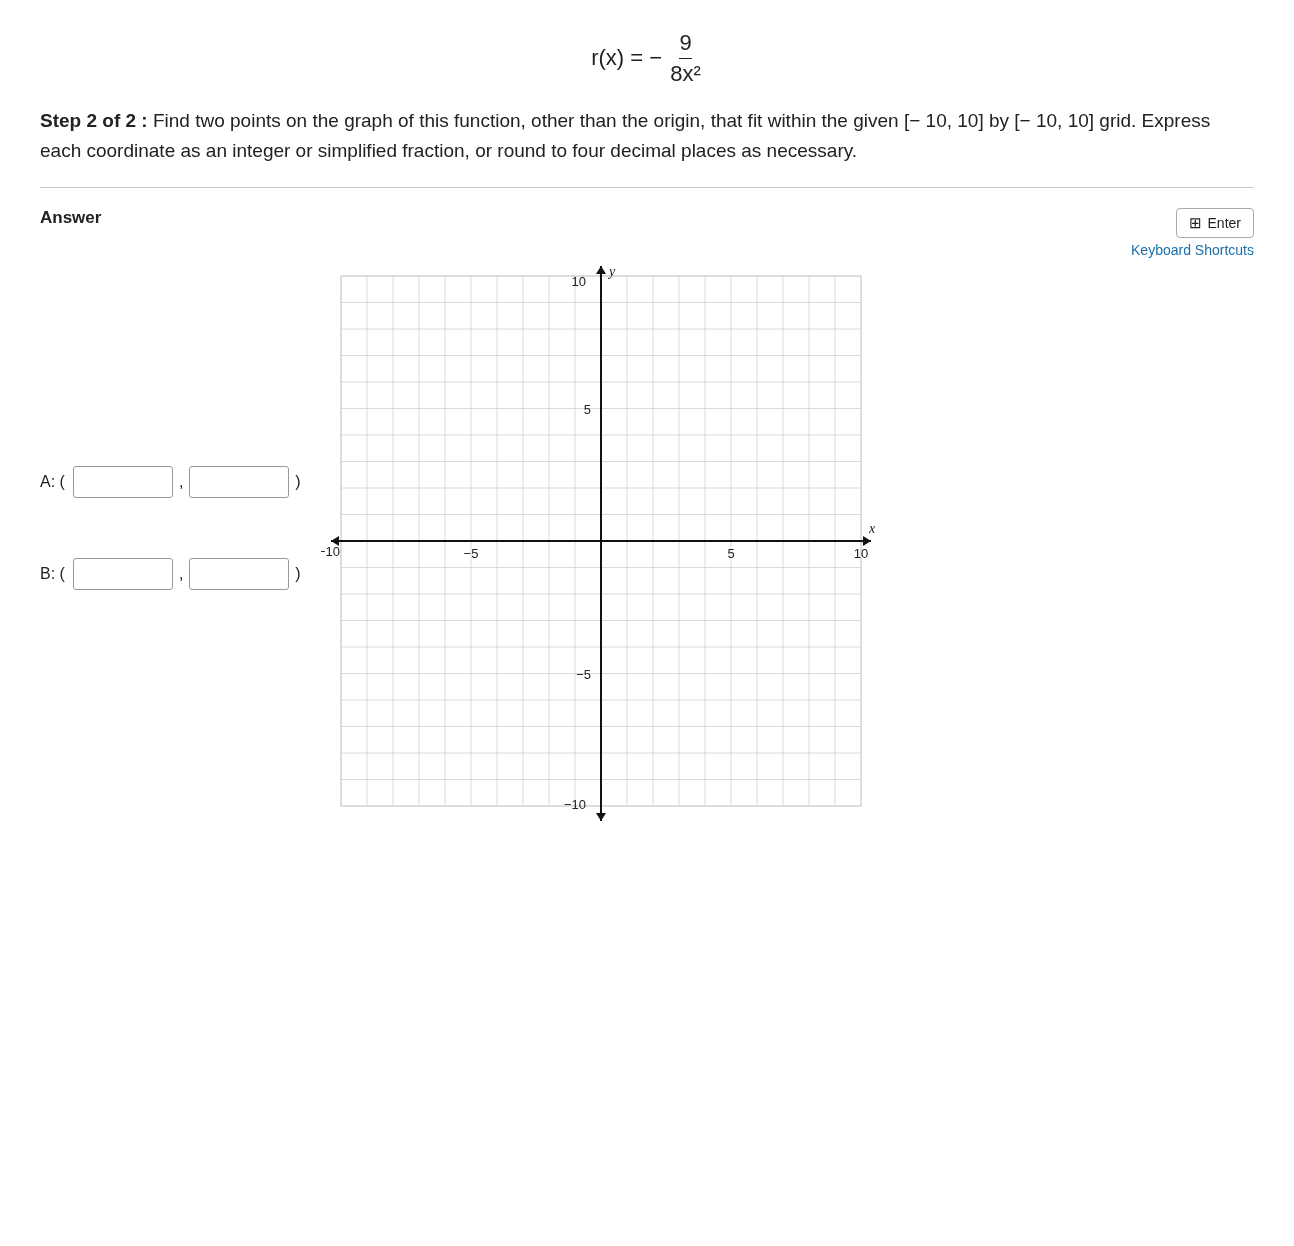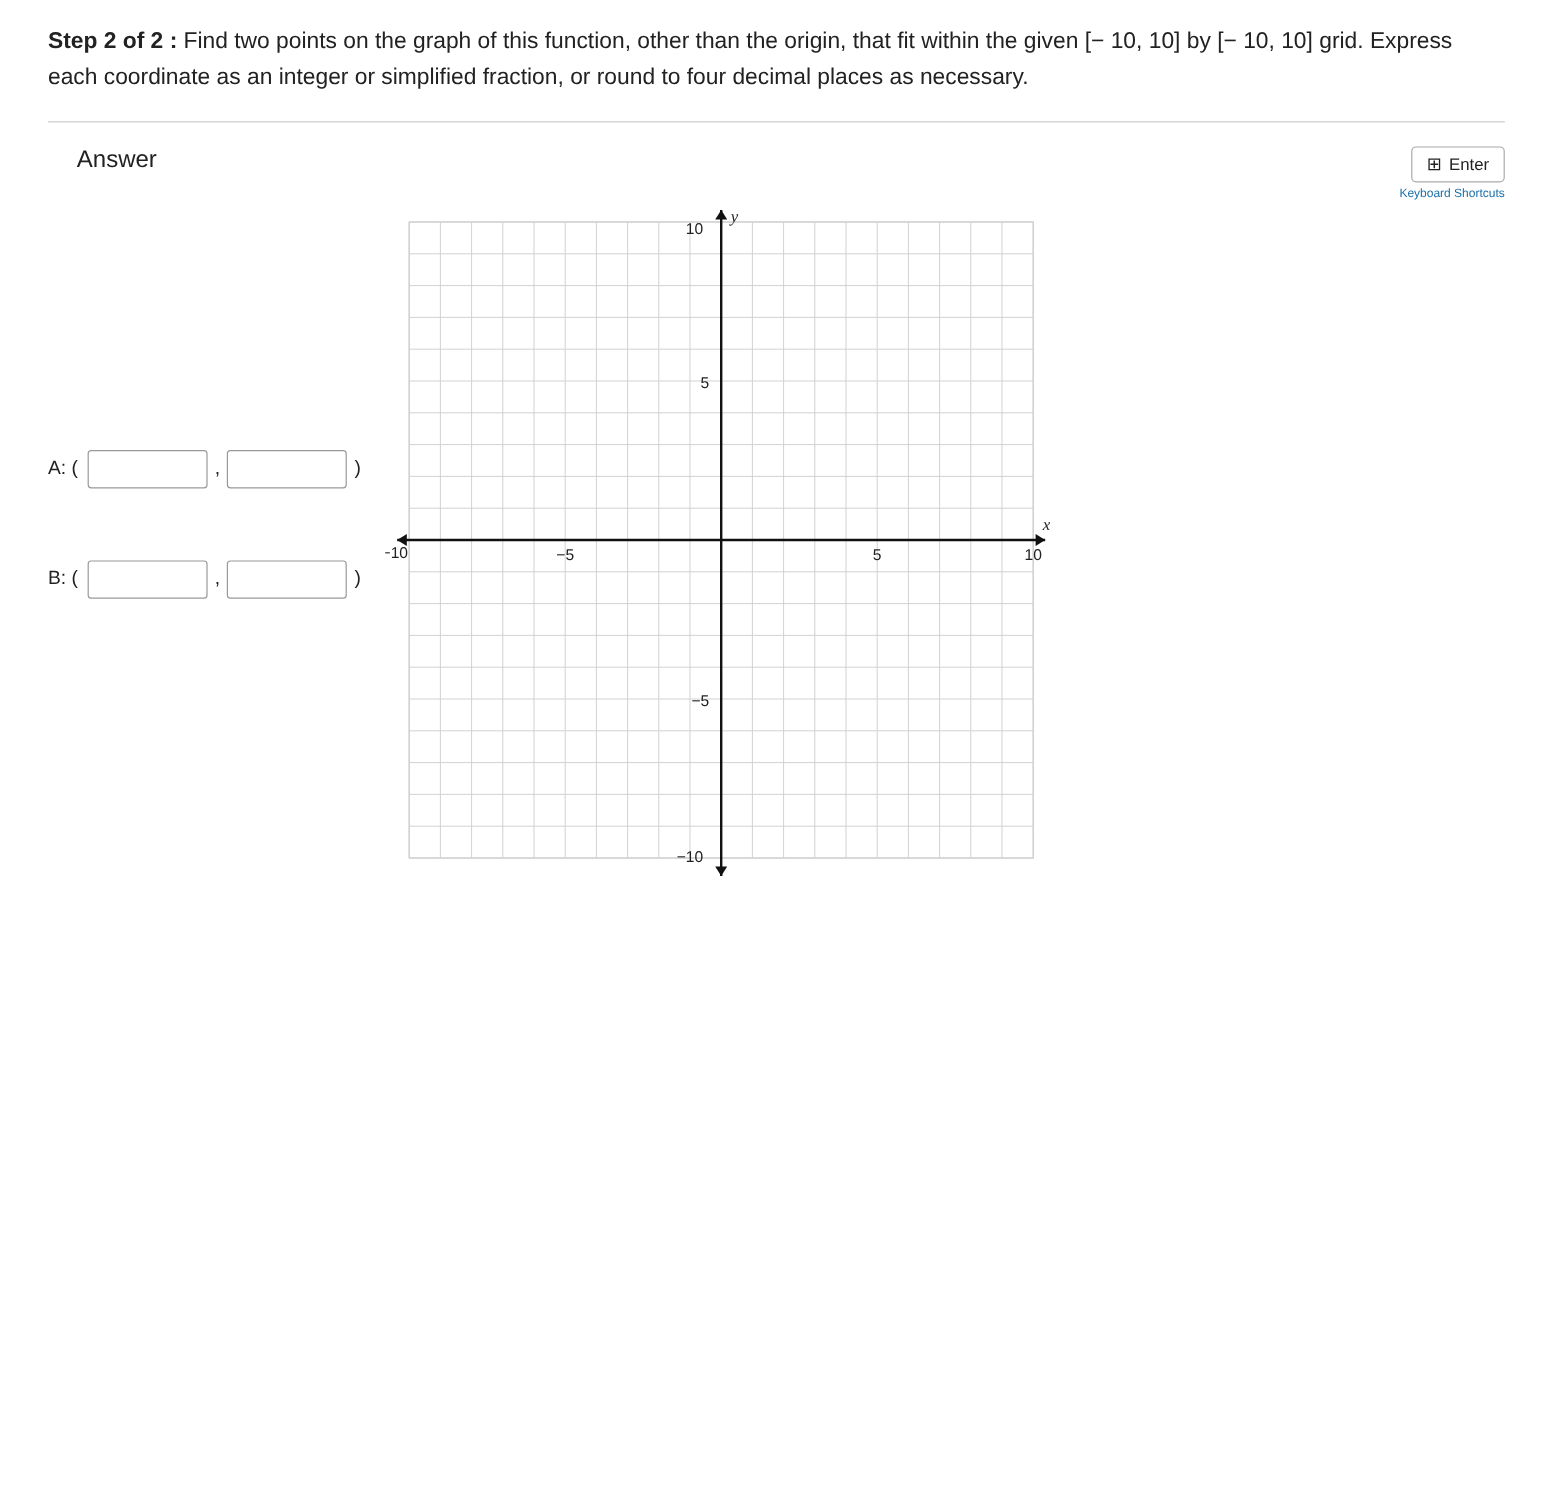--- a/index.html
+++ b/index.html
@@ -44,23 +44,22 @@
     .step-text strong {
       font-weight: bold;
     }
     .answer-header {
       display: flex;
       justify-content: space-between;
       align-items: flex-start;
       margin-bottom: 8px;
     }
     .answer-label {
-      font-weight: normal;
-      font-size: 20px;
-      margin-left: 24px;
+      font-weight: bold;
+      font-size: 17px;
     }
     .header-right {
       display: flex;
       flex-direction: column;
       align-items: flex-end;
       gap: 4px;
     }
     .keypad-btn {
       display: flex;
       align-items: center;
@@ -71,21 +70,21 @@
       font-size: 14px;
       cursor: pointer;
       background: #fff;
       color: #222;
     }
     .keypad-icon {
       font-size: 15px;
     }
     .keyboard-shortcuts-link {
       color: #1a6fa8;
-      font-size: 10px;
+      font-size: 14px;
       cursor: pointer;
       text-decoration: none;
       text-align: center;
     }
     .enter-coords-text {
       font-size: 15px;
       margin-bottom: 16px;
       color: #333;
     }
     .main-content {
@@ -127,20 +126,27 @@
       position: relative;
     }
     svg.graph {
       display: block;
     }
   </style>
 </head>
 <body>
 
 <div class="top-section">
+  <div class="function-display">
+    <span>r(x) = −</span>
+    <span class="fraction">
+      <span class="numerator">9</span>
+      <span class="denominator">8x²</span>
+    </span>
+  </div>
   <p class="step-text">
     <strong>Step 2 of 2 :</strong><span> Find two points on the graph of this function, other than the origin, that fit within the given [− 10, 10] by [− 10, 10] grid. Express each coordinate as an integer or simplified fraction, or round to four decimal places as necessary.</span>
   </p>
 </div>
 
 <div>
   <div class="answer-header">
     <span class="answer-label">Answer</span>
     <div class="header-right">
       <button class="keypad-btn">

